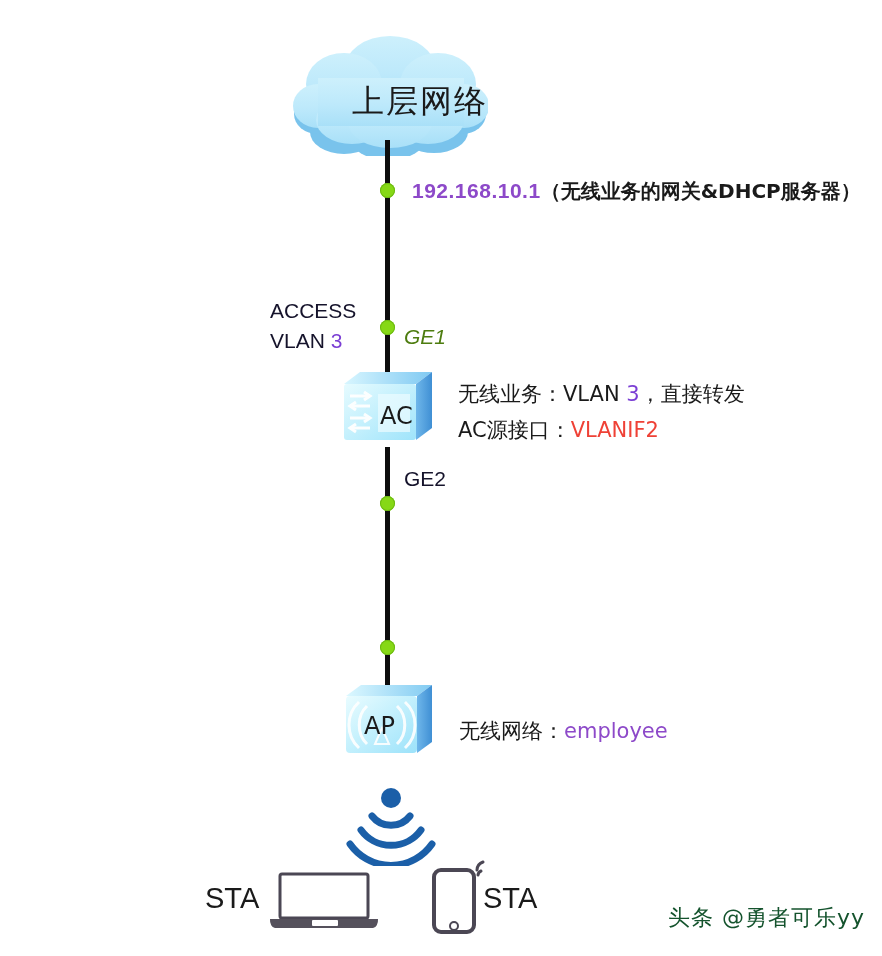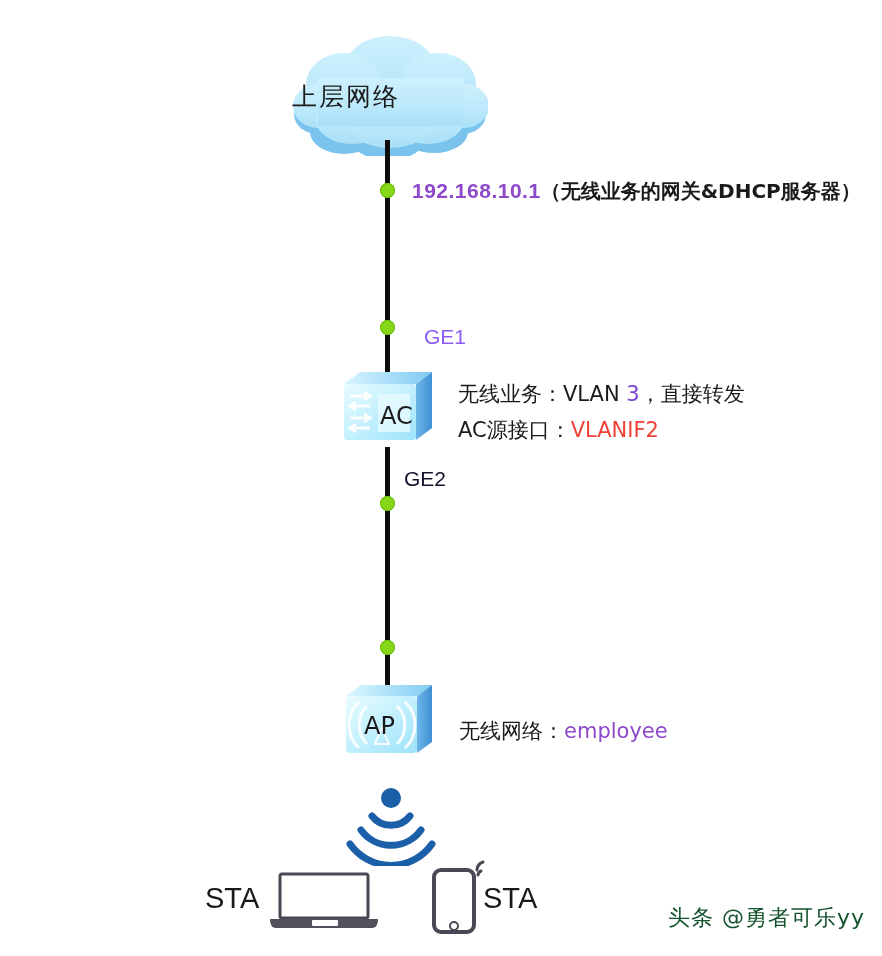--- a/index.html
+++ b/index.html
@@ -30,22 +30,22 @@
     left: 292px;
     top: 28px;
     width: 196px;
     height: 128px;
   }
   .cloud-label {
     position: absolute;
     left: 0;
     top: 52px;
     width: 196px;
-    text-align: left;
-    font-size: 25px;
+    text-align: right;
+    font-size: 32px;
     letter-spacing: 2px;
     color: #1a1a1a;
     font-family: "DejaVu Sans", "Liberation Sans", sans-serif;
   }
 
   
   .trunkline {
     left: 385px;
     width: 5px;
     background: #0d0d0d;
@@ -83,21 +83,21 @@
     left: 270px; top: 296px;
     font-size: 21px;
     text-align: left;
     color: #15132b;
   }
   .lbl-trunk {
     left: 269px; top: 463px;
     font-size: 21px;
     color: #15132b;
   }
-  .lbl-ge1 { left: 424px; top: 322px; font-size: 21px; color: #8b5cf6; }
+  .lbl-ge1 { left: 404px; top: 322px; font-size: 21px; color: #4d7c0f; font-style: italic; }
   .lbl-ge2 { left: 404px; top: 464px; font-size: 21px; color: #15132b; }
 
   .v-purple { color: #7b3fd4; }
   .v-red    { color: #e03b3b; }
 
   .lbl-ac-info {
     left: 458px; top: 380px;
     font-size: 21px;
     color: #1a1a1a;
     font-family: "DejaVu Sans","Liberation Sans",sans-serif;
@@ -174,20 +174,27 @@
 
   <div class="abs node-dot" style="top:183px;"></div>
   <div class="abs node-dot" style="top:320px;"></div>
   <div class="abs node-dot" style="top:496px;"></div>
   <div class="abs node-dot" style="top:640px;"></div>
 
   <div class="abs lbl lbl-ip">
     <span class="ip-value">192.168.10.1</span><span class="ip-note">（无线业务的网关&amp;DHCP服务器）</span>
   </div>
 
+  <div class="abs lbl lbl-access">
+    <div>ACCESS</div>
+    <div>
+      <span>VLAN</span>
+      <span class="v-purple">3</span>
+    </div>
+  </div>
   <div class="abs lbl lbl-ge1">GE1</div>
 
   <div class="abs dev-ac">
     <svg width="100" height="80" viewBox="0 0 100 80">
       <defs>
         <linearGradient id="acFace" x1="0" y1="0" x2="1" y2="1">
           <stop offset="0%" stop-color="#e6fbff"></stop>
           <stop offset="45%" stop-color="#c7f1fd"></stop>
           <stop offset="100%" stop-color="#9fe4fb"></stop>
         </linearGradient>

